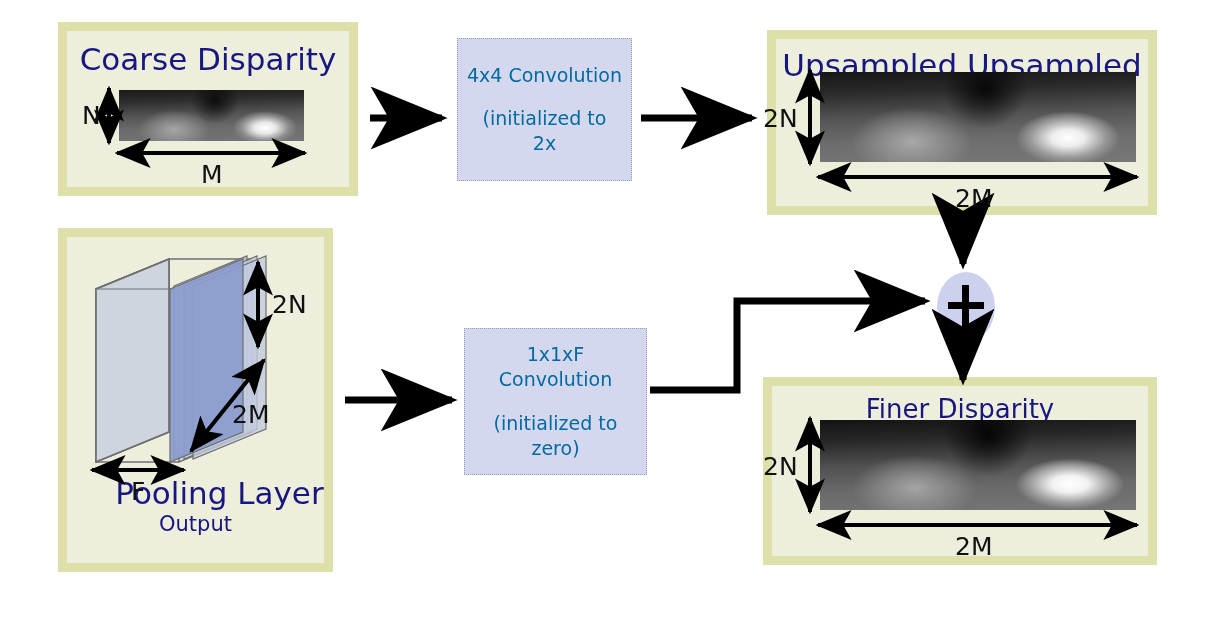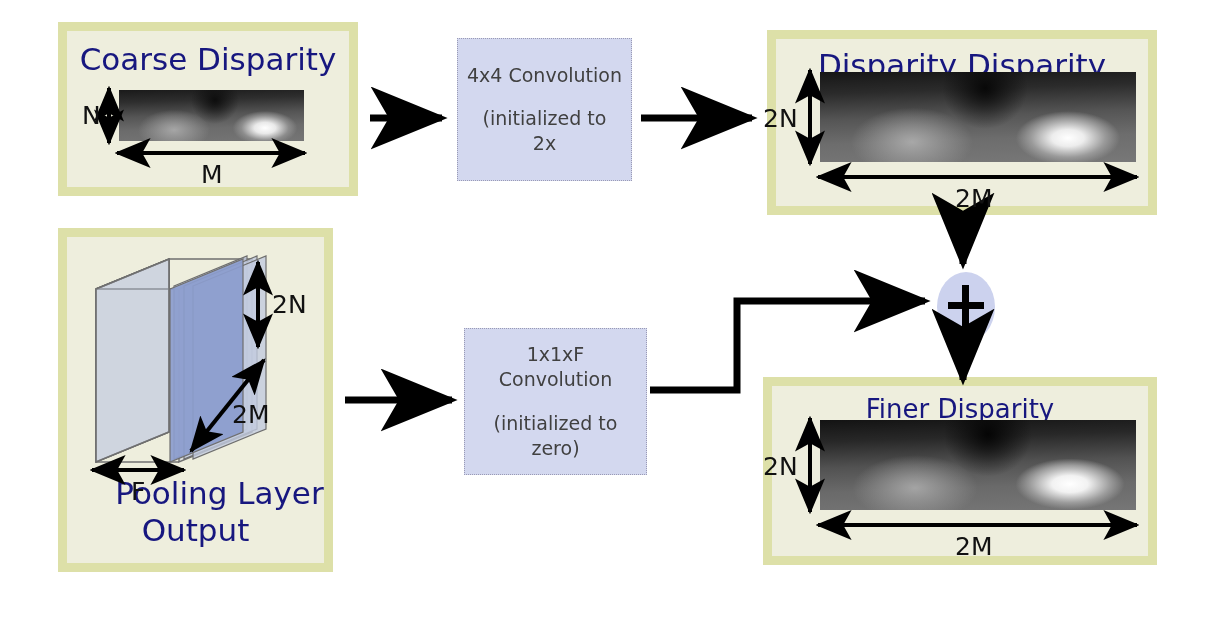--- a/index.html
+++ b/index.html
@@ -9,21 +9,21 @@
 
   .panel{position:absolute;background:#eeeedd;border:9px solid #dde0a8;box-sizing:border-box;}
 
   .panel-title{position:absolute;left:0;right:0;text-align:center;
       color:#17177f;font-weight:400;letter-spacing:0px;white-space:nowrap;}
 
   .dispimg{position:absolute;overflow:hidden;}
   .dispimg .base{position:absolute;inset:0;}
 
   .convbox{position:absolute;background:#d3d8ef;border:1px dotted #9a9ab5;
-      box-sizing:border-box;color:#404040;text-align:center;
+      box-sizing:border-box;color:#0369a1;text-align:center;
       display:flex;flex-direction:column;align-items:center;justify-content:center;}
   .convbox .ln{display:block;line-height:1.32;}
   .convbox .gap{height:0.95em;}
 
   .dimlabel{position:absolute;color:#111;white-space:nowrap;}
 
   svg.ov{position:absolute;left:0;top:0;width:1232px;height:623px;overflow:visible;
          pointer-events:none;}
 
   .plusnode{position:absolute;border-radius:50%;background:#ccd2ee;}
@@ -43,25 +43,25 @@
       background:
         radial-gradient(ellipse 38px 20px at 146px 38px, #ffffff 0%, #e9e9e9 28%, #8d8d8d 62%, rgba(120,120,120,0) 85%),
         radial-gradient(ellipse 46px 26px at 55px 40px, #a6a6a6 0%, rgba(140,140,140,0) 78%),
         radial-gradient(ellipse 30px 30px at 96px 10px, #0d0d0d 0%, rgba(30,30,30,0) 80%),
         linear-gradient(178deg,#1a1a1a 0%,#2e2e2e 22%,#555 48%,#6c6c6c 72%,#757575 100%);
     "></div>
   </div>
 
   <div class="panel" style="left:58px;top:228px;width:275px;height:344px;">
     <div class="panel-title" style="top:238px;font-size:31px;margin-left:48px;">Pooling Layer</div>
-    <div class="panel-title" style="top:275px;font-size:31px;">Output</div>
+    <div class="panel-title" style="top:275px;font-size:21px;">Output</div>
   </div>
 
   <div class="panel" style="left:767px;top:30px;width:390px;height:185px;">
-    <div class="panel-title" style="top:8px;font-size:31px;">Disparity Disparity</div>
+    <div class="panel-title" style="top:8px;font-size:31px;">Upsampled Upsampled</div>
   </div>
 
   <div class="dispimg" style="left:820px;top:72px;width:316px;height:90px;">
     <div class="base" style="
       background:
         radial-gradient(ellipse 62px 32px at 248px 66px, #ffffff 0%, #ededed 26%, #9a9a9a 60%, rgba(130,130,130,0) 84%),
         radial-gradient(ellipse 78px 44px at 92px 70px, #a8a8a8 0%, rgba(145,145,145,0) 78%),
         radial-gradient(ellipse 52px 50px at 165px 16px, #080808 0%, rgba(25,25,25,0) 82%),
         linear-gradient(178deg,#161616 0%,#2b2b2b 22%,#555 48%,#6d6d6d 72%,#787878 100%);
     "></div>

